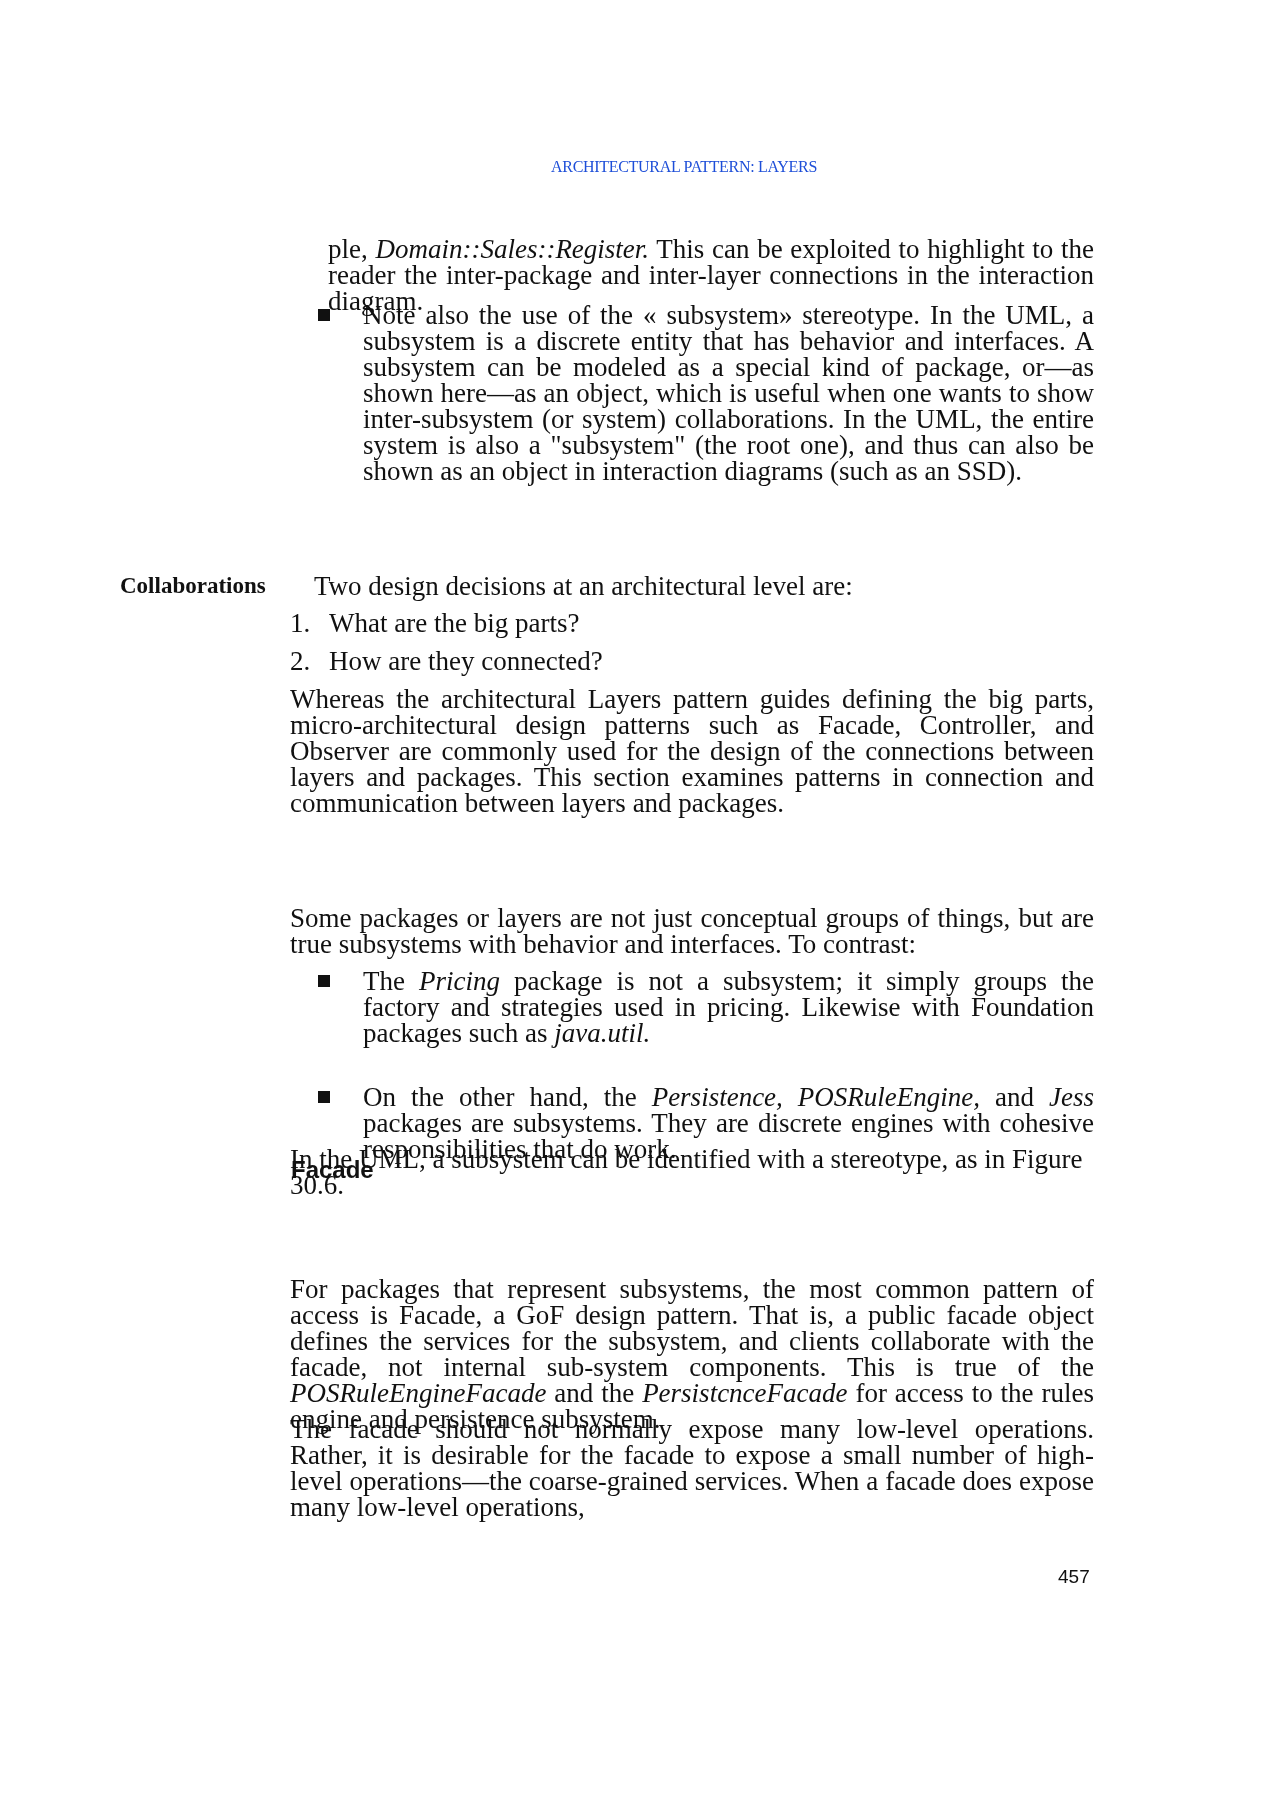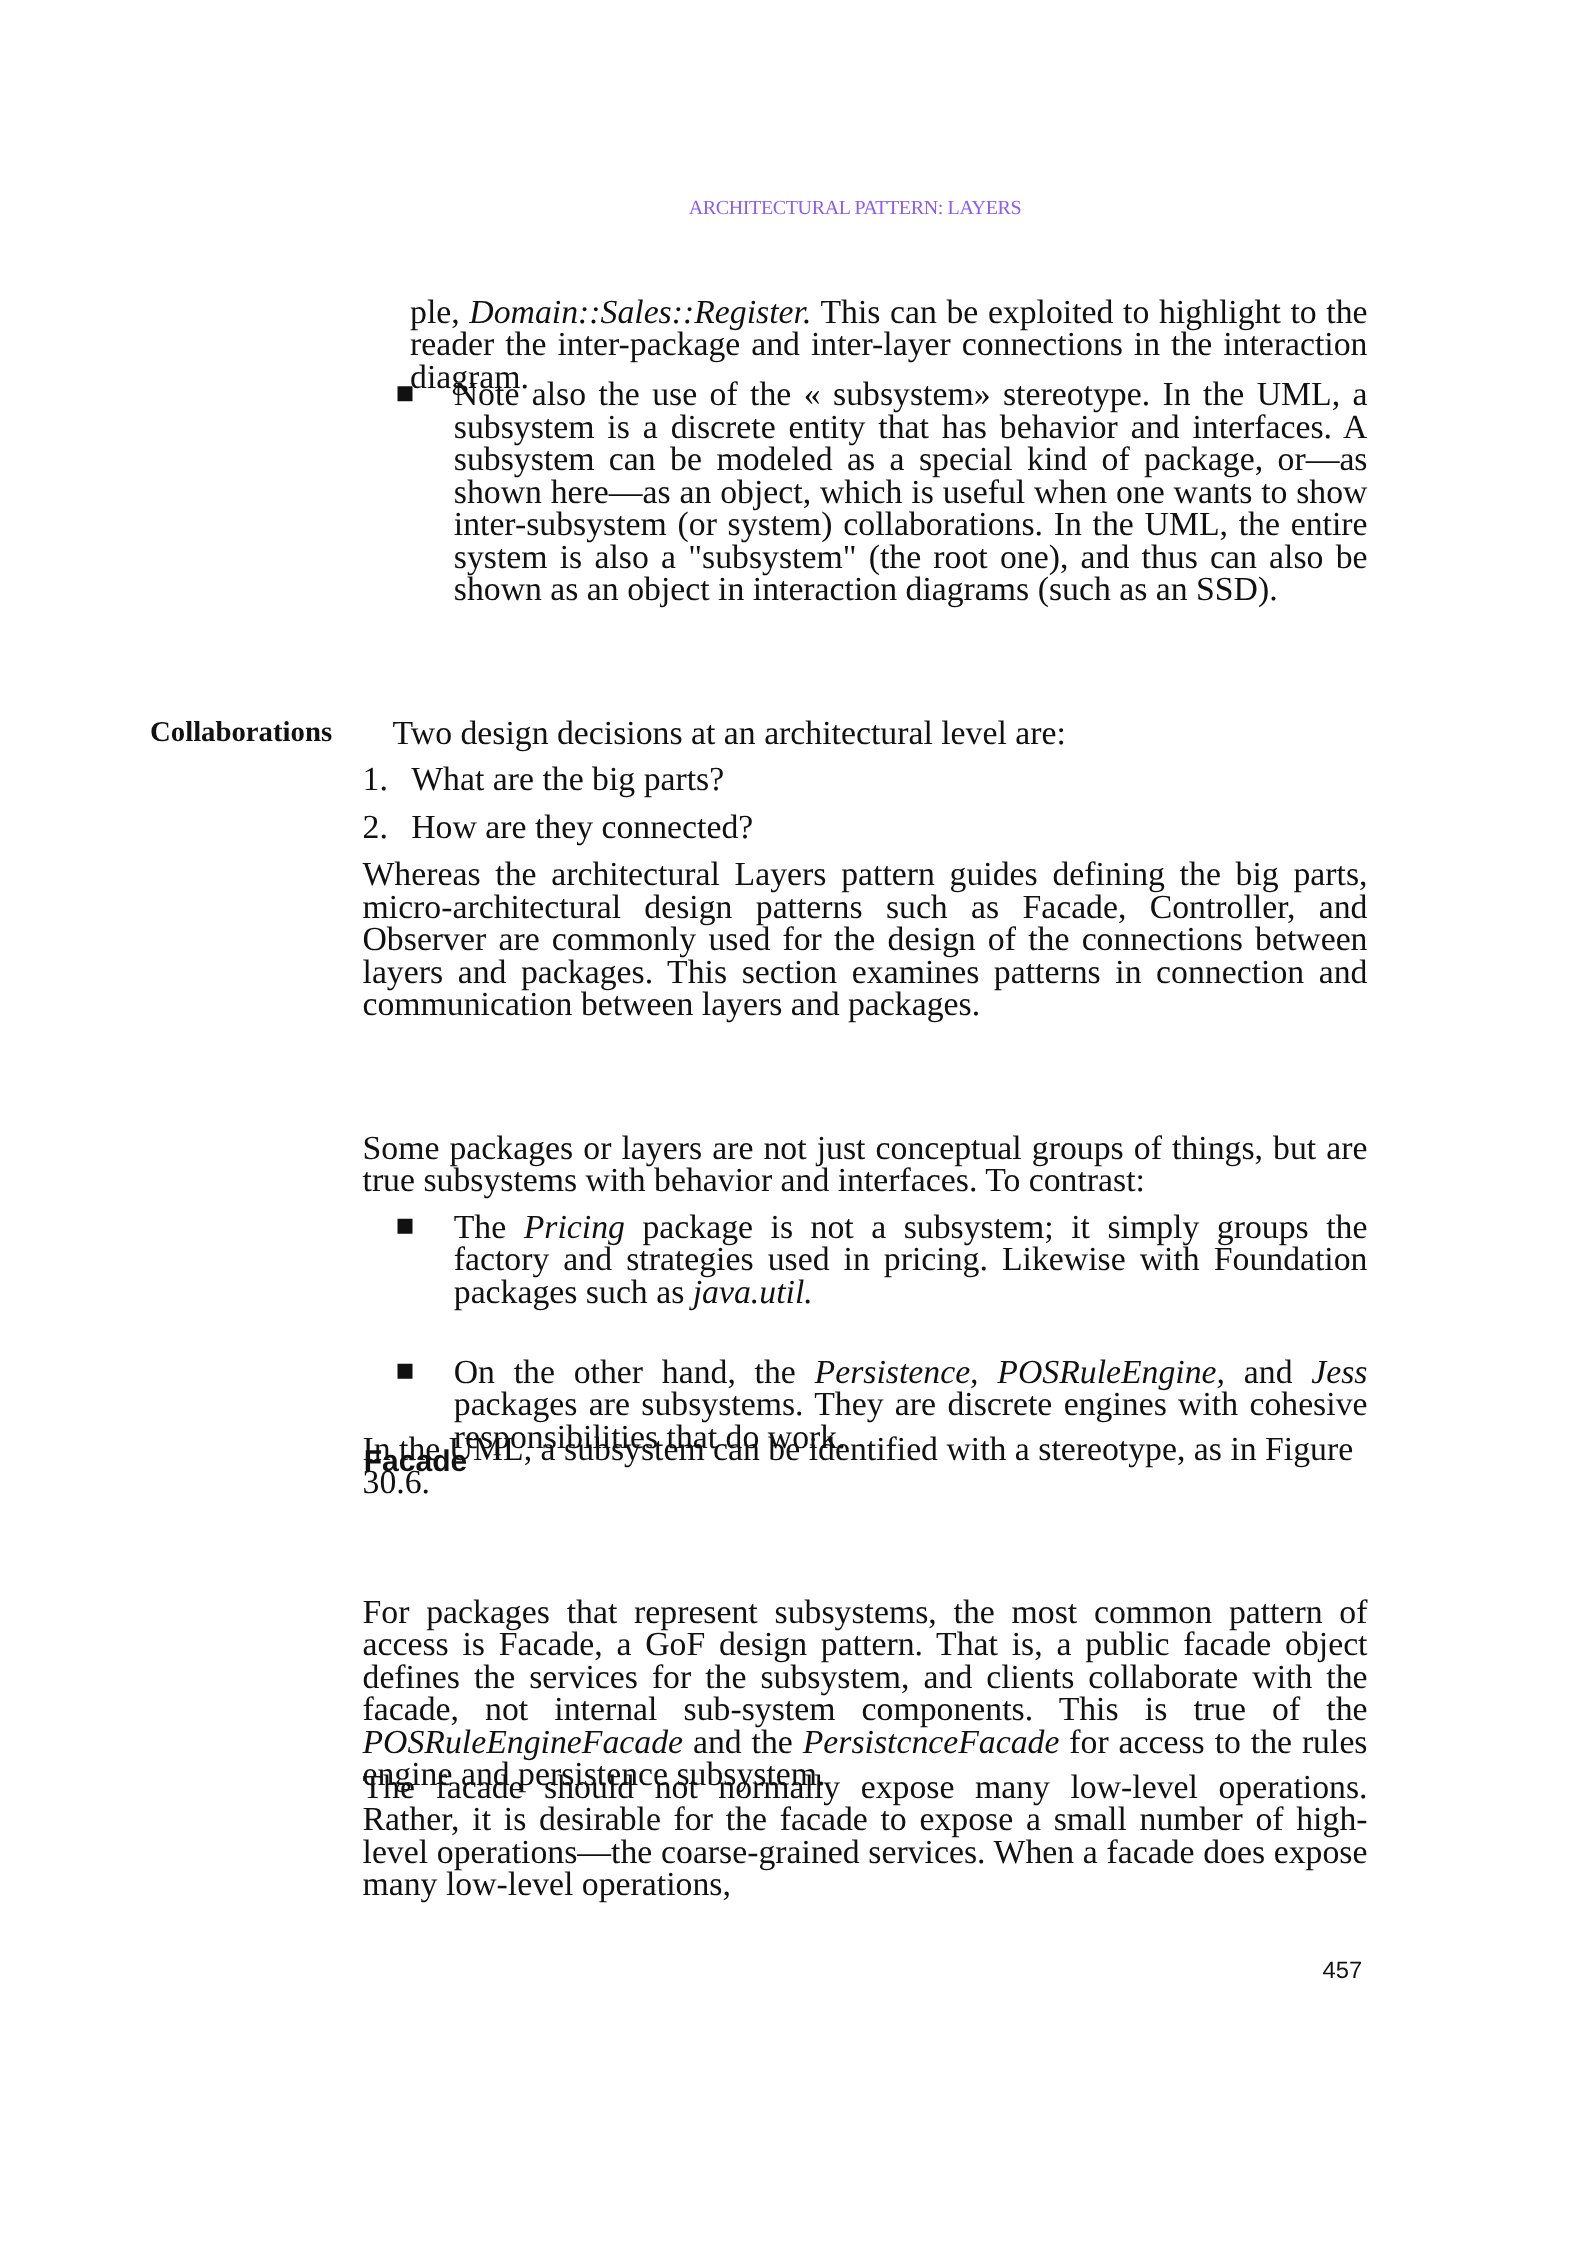--- a/index.html
+++ b/index.html
@@ -1,20 +1,20 @@
 <!DOCTYPE html>
 <html><head>
 <meta charset="utf-8">
 <style>
   html, body { margin: 0; padding: 0; background: #ffffff; }
   body { width: 1273px; height: 1800px; position: relative; overflow: hidden; color: #111; }
   .page { position: absolute; left: 0; top: 0; width: 1273px; height: 1800px; }
   .serif { font-family: "Liberation Serif", "DejaVu Serif", serif; font-size: 27px; line-height: 26px; }
   .running-header { position: absolute; left: 0; width: 1273px; top: 158px; text-align: center;
-    font-family: "Liberation Serif", serif; font-size: 16px; letter-spacing: -0.3px; color: #8b5cf6; padding-left: 95px; box-sizing: border-box; }
+    font-family: "Liberation Serif", serif; font-size: 16px; letter-spacing: -0.3px; color: #1d4ed8; padding-left: 95px; box-sizing: border-box; }
   .block { position: absolute; left: 290px; width: 804px; }
   .just { text-align: justify; text-align-last: left; }
   .cont { position: absolute; left: 328px; width: 766px; top: 236px; }
   .bullet-row { position: absolute; left: 318px; width: 776px; }
   .bullet { position: absolute; left: 0; top: 7px; width: 12px; height: 12px; background: #111; }
   .bullet-text { margin-left: 45px; }
   .side-label { position: absolute; left: 120px; top: 573px; font-family: "Liberation Serif", serif; font-weight: bold; font-size: 23px; line-height: 26px; }
   .num-item { position: absolute; left: 290px; }
   .num-item .n { display: inline-block; width: 39px; }
   .heading { position: absolute; left: 291px; font-family: "Liberation Sans", sans-serif; font-weight: bold; font-size: 24px; line-height: 28px; }

